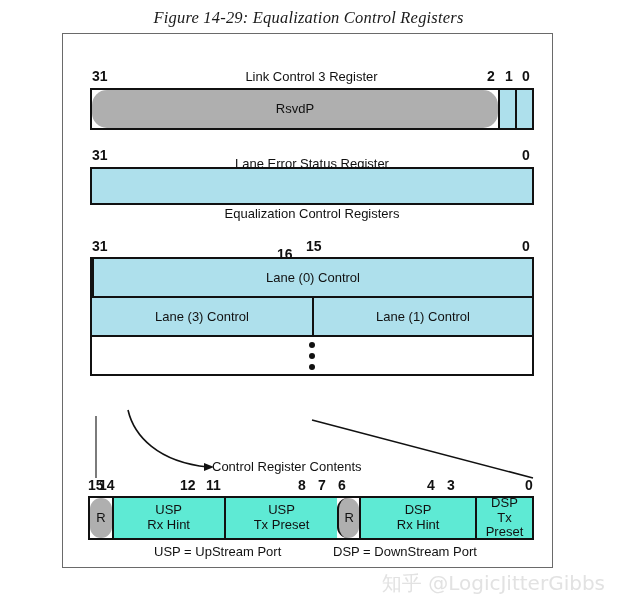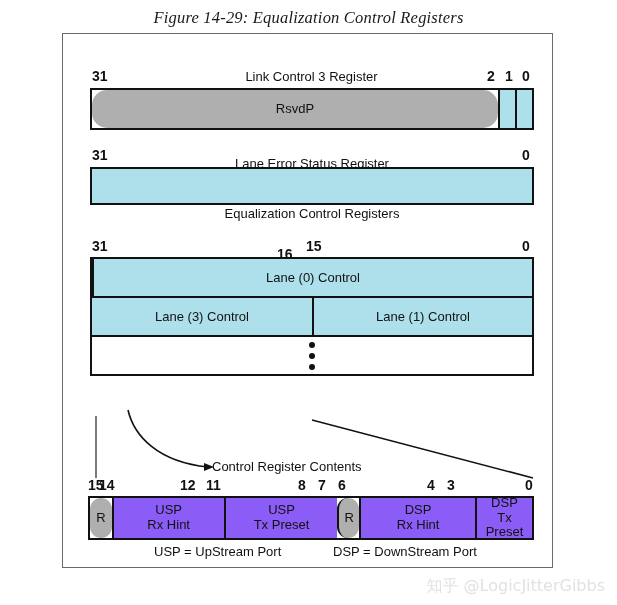--- a/index.html
+++ b/index.html
@@ -69,21 +69,21 @@
     flex-direction: column;
     align-items: center;
     justify-content: center;
     font-size: 13px;
     color: #111;
     text-align: center;
     line-height: 1.15;
   }
   .cell.blue { background: #aee0ec; }
   .cell.gray { background: #afafaf; border-radius: 15px; }
-  .cell.white { background: #8b5cf6; }
+  .cell.white { background: #5eead4; }
   .cell.bordered-left { border-left: 2px solid #111; }
 
   
   #lc3-caption { left: 90px; top: 69px; width: 443px; }
   #lc3-bit31 { left: 92px; top: 68px; }
   #lc3-bit2  { left: 487px; top: 68px; }
   #lc3-bit1  { left: 505px; top: 68px; }
   #lc3-bit0  { left: 522px; top: 68px; }
   #lc3-box { left: 90px; top: 88px; width: 444px; height: 42px; }
   #lc3-rsvdp { flex: 1 1 auto; }
@@ -204,21 +204,21 @@
     color: #111;
     white-space: nowrap;
   }
   #legend-usp { left: 154px; }
   #legend-dsp { left: 333px; }
 
   #watermark {
     position: absolute;
     right: 12px;
     bottom: 8px;
-    font-size: 16px;
+    font-size: 20px;
     color: #e2e2e2;
     white-space: nowrap;
     font-family: "DejaVu Sans", sans-serif;
   }
 </style>
 </head>
 <body>
 
 <div id="figure-title">Figure 14-29: Equalization Control Registers</div>
 

